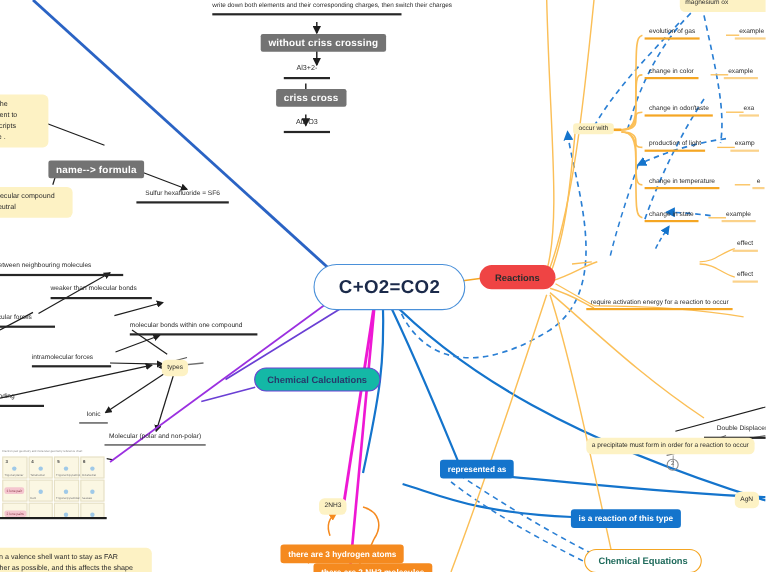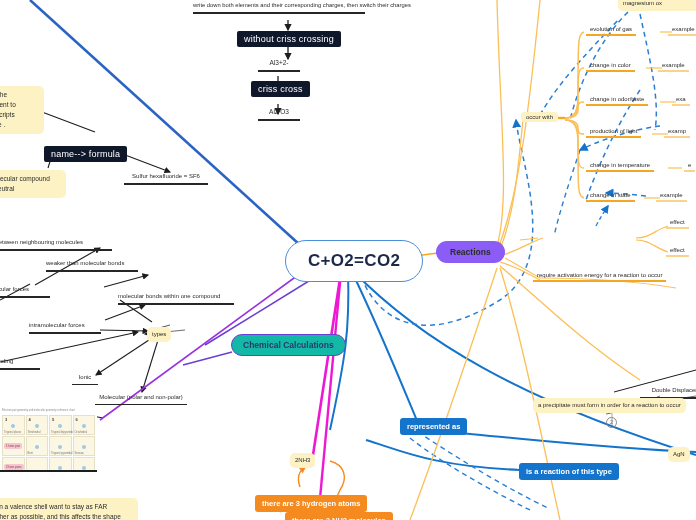--- a/index.html
+++ b/index.html
@@ -11,24 +11,25 @@
     position:relative;
   }
   #canvas{position:absolute;left:0;top:0;width:696px;height:520px;overflow:hidden;}
   svg.links{position:absolute;left:0;top:0;width:696px;height:520px;pointer-events:none;}
 
   
   .node{position:absolute;white-space:nowrap;}
 
   
   .pill-black{
-    background:#0f172a;color:#ffffff;
+    background:#737373;color:#ffffff;
     font-size:9px;letter-spacing:.2px;
     padding:3px 7px;border-radius:2px;
     text-align:center;
+    font-weight:bold;
   }
 
   
   .txt-underline{
     font-size:6.5px;color:#2b2b2b;text-align:center;
     padding-bottom:2px;
     border-bottom:2.2px solid #262626;
     line-height:1.5;
   }
   .txt-underline.thin{border-bottom-width:1.6px;}
@@ -37,21 +38,21 @@
   
   .sticky{
     background:#fdf2c4;color:#2b2b2b;
     font-size:6.5px;line-height:1.55;
     padding:4px 6px;border-radius:5px;
   }
   .sticky.small{font-size:6px;padding:3px 5px;}
 
   
   .orange-fill{
-    background:#8b5cf6;color:#2d2d2d;
+    background:#ef4444;color:#2d2d2d;
     font-weight:bold;font-size:8.5px;
     padding:6px 14px;border-radius:14px;
   }
   
   .orange-outline{
     background:#ffffff;color:#1f6b5c;
     font-weight:bold;font-size:8.5px;
     padding:5px 12px;border-radius:13px;
     border:1.6px solid #f5a623;
     text-align:center;
@@ -380,20 +381,21 @@
   <div class="node sticky small" style="left:533px;top:398px;">a precipitate must form in order for a reaction to occur</div>
 
   <div class="node num-circle" style="left:606px;top:417px;">2</div>
 
   <div class="node sticky small" style="left:668px;top:447px;">AgN</div>
 
   <div class="node blue-fill" style="left:400px;top:418px;text-align:center;">represented as</div>
 
   <div class="node blue-fill" style="left:519px;top:463px;">is a reaction of this type</div>
 
+  <div class="node orange-outline" style="left:531px;top:499px;">Chemical Equations</div>
 
   <div class="node sticky small" style="left:290px;top:453px;">2NH3</div>
 
   <div class="node orangebox-fill" style="left:255px;top:495px;">there are 3 hydrogen atoms</div>
 
   <div class="node orangebox-fill" style="left:285px;top:512px;">there are 2 NH3 molecules</div>
 
 </div>
 
 </body></html>

